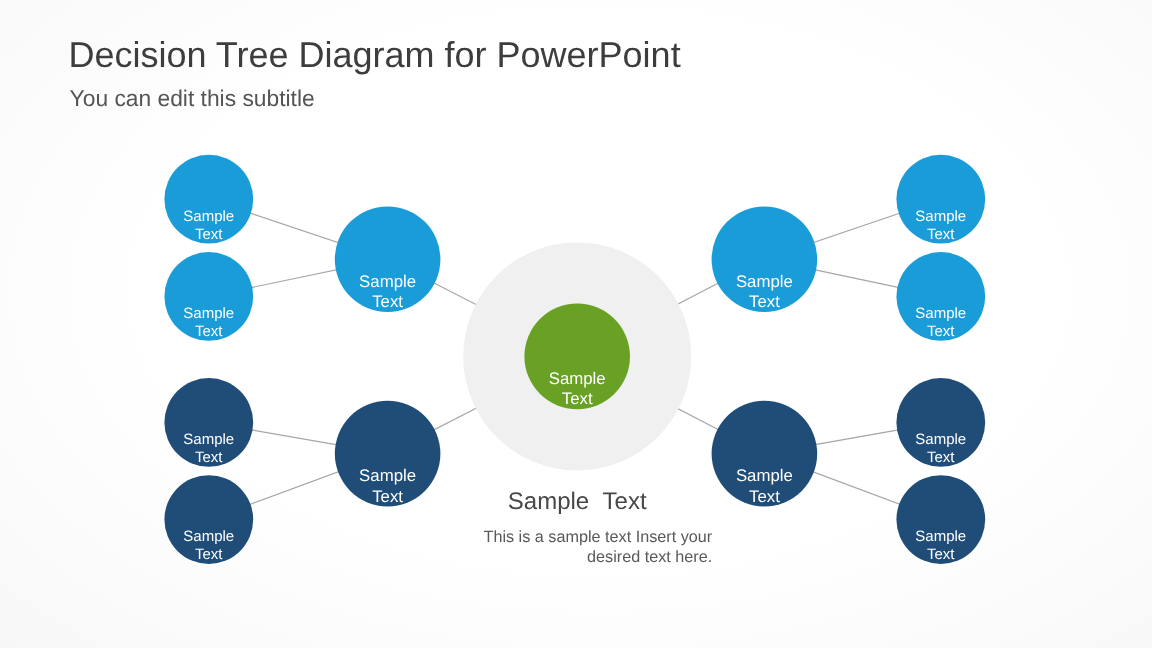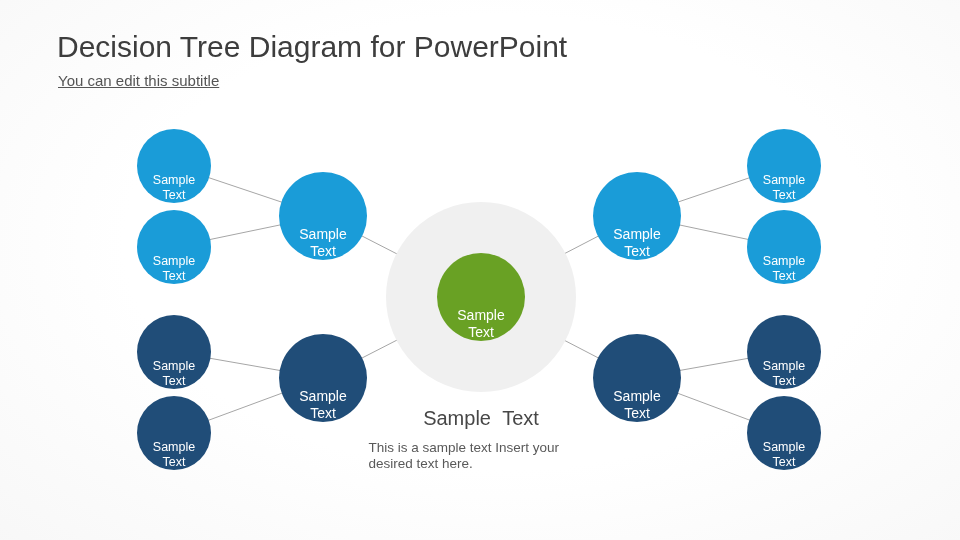--- a/index.html
+++ b/index.html
@@ -8,41 +8,41 @@
     position:relative;width:960px;height:540px;overflow:hidden;
     font-family:"Liberation Sans",sans-serif;
     background:radial-gradient(130% 140% at 52% 45%, #ffffff 30%, #f5f5f5 65%, #e8e8e8 100%);
   }
   .title{
     position:absolute;left:57px;top:30px;
     font-size:30px;color:#3d3d3d;letter-spacing:0;
   }
   .subtitle{
     position:absolute;left:58px;top:72px;
-    font-size:15px;color:#555555;text-decoration:underline;
+    font-size:19px;color:#555555;
   }
   .connector-layer{position:absolute;left:0;top:0;width:960px;height:540px;}
   #node-layer{position:absolute;left:0;top:0;width:960px;height:540px;pointer-events:none;}
   .node{
     position:absolute;border-radius:50%;
     display:flex;align-items:flex-end;justify-content:center;
     pointer-events:auto;
   }
   .node-label{
     white-space:pre-line;text-align:center;color:#ffffff;line-height:1.2;
   }
   .leaf .node-label{font-size:12.5px;}
   .hub .node-label,.root .node-label{font-size:14px;}
   .caption-heading{
     position:absolute;left:481px;top:407px;transform:translateX(-50%);
     font-size:20px;color:#474747;word-spacing:6px;white-space:nowrap;
   }
   .caption-body{
     position:absolute;left:481px;top:440px;transform:translateX(-50%);
-    width:225px;text-align:left;
+    width:225px;text-align:right;
     font-size:13.5px;line-height:1.22;color:#595959;
   }
 </style>
 </head>
 <body>
 
 <div class="slide">
 
   <div class="title">Decision Tree Diagram for PowerPoint</div>
 

